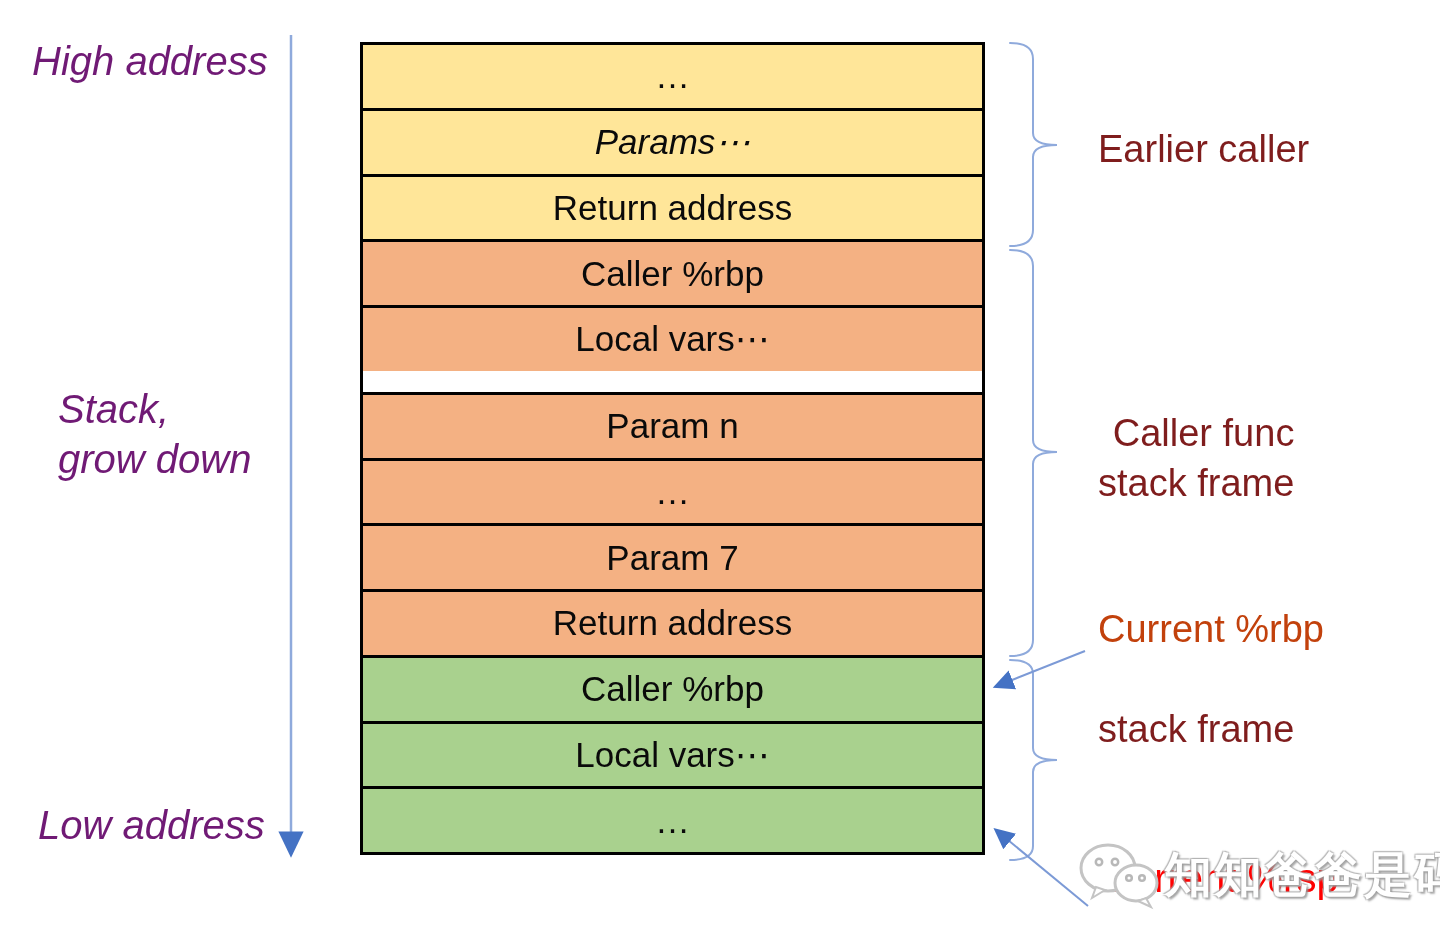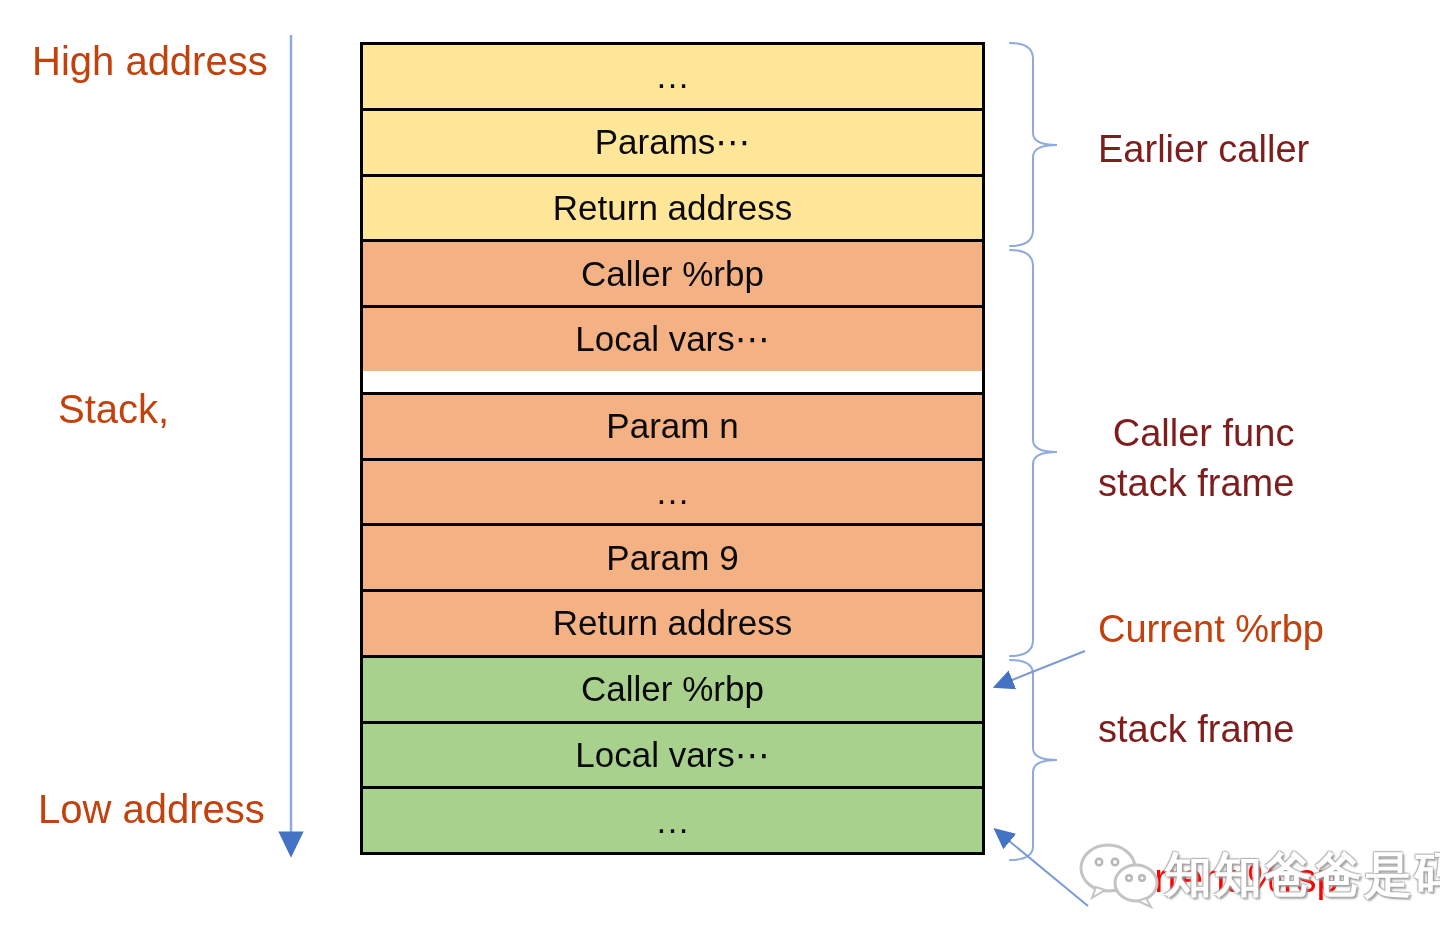--- a/index.html
+++ b/index.html
@@ -1,23 +1,23 @@
 <!DOCTYPE html>
 <html><head>
 <meta charset="utf-8">
 <style>
   html,body{margin:0;padding:0;background:#fff;}
   body{width:1440px;height:944px;position:relative;overflow:hidden;
        font-family:"Liberation Sans", sans-serif;color:#111;}
   .canvas{position:absolute;inset:0;}
 
-  .side-label{position:absolute;font-size:40px;line-height:50px;color:#c2410c;white-space:nowrap;}
+  .side-label{position:absolute;font-size:40px;line-height:50px;color:#701a75;white-space:nowrap;font-style:italic;}
   #high-address{left:32px;top:36px;}
   #stack-grow{left:58px;top:384px;}
-  #low-address{left:38px;top:784px;}
+  #low-address{left:38px;top:800px;}
 
   #stack-box{position:absolute;left:360px;top:42px;width:625px;height:813px;
              border:3px solid #000;box-sizing:border-box;display:flex;flex-direction:column;}
   .stack-row{flex:1 1 0;display:flex;align-items:center;justify-content:center;
              font-size:35px;color:#0a0a0a;border-top:3px solid #000;}
   .stack-row:first-child{border-top:none;}
 
   .frame-label{position:absolute;left:1098px;font-size:38px;line-height:50px;color:#7f1d1d;white-space:nowrap;}
   #earlier-frame-label{top:124px;}
   #caller-frame-label{top:408px;text-align:right;}
@@ -36,20 +36,21 @@
   #watermark svg{margin-right:2px;}
 </style>
 </head>
 <body>
 
 <div class="canvas">
 
   <div class="side-label" id="high-address">High address</div>
   <div class="side-label" id="stack-grow">
     <div>Stack,</div>
+    <div>grow down</div>
   </div>
   <div class="side-label" id="low-address">Low address</div>
 
   <svg id="overlay" viewBox="0 0 1440 944" xmlns="http://www.w3.org/2000/svg">
     <defs>
       <marker id="ah" viewBox="0 0 12 12" refX="9" refY="6" markerWidth="11" markerHeight="11" orient="auto">
         <path d="M0,0.5 L11.5,6 L0,11.5 z" fill="#4472C4"></path>
       </marker>
     </defs>
 
@@ -61,27 +62,27 @@
 
     <path fill="none" stroke="#8FAADC" stroke-width="2" stroke-linecap="round" d="M1010,660 Q1033,660 1033,674 L1033,748 Q1033,760 1057,760 Q1033,760 1033,772 L1033,846 Q1033,860 1010,860"></path>
 
     <line x1="1085" y1="651" x2="997" y2="686" stroke="#7C9AD6" stroke-width="2" marker-end="url(#ah)"></line>
 
     <line x1="1088" y1="906" x2="997" y2="831" stroke="#7C9AD6" stroke-width="2" marker-end="url(#ah)"></line>
   </svg>
 
   <div id="stack-box">
       <div class="stack-row" style="background: rgb(255, 230, 153);">…</div>
-      <div class="stack-row" style="background: rgb(255, 230, 153);">Params⋯</div>
+      <div class="stack-row" style="background: rgb(255, 230, 153); font-style: italic;">Params⋯</div>
       <div class="stack-row" style="background: rgb(255, 230, 153);">Return address</div>
       <div class="stack-row" style="background: rgb(244, 177, 131);">Caller %rbp</div>
       <div class="stack-row" style="background: rgb(244, 177, 131);">Local vars⋯</div>
       <div class="stack-row" style="background: rgb(244, 177, 131); margin-top: 21px;">Param n</div>
       <div class="stack-row" style="background: rgb(244, 177, 131);">…</div>
-      <div class="stack-row" style="background: rgb(244, 177, 131);">Param 9</div>
+      <div class="stack-row" style="background: rgb(244, 177, 131);">Param 7</div>
       <div class="stack-row" style="background: rgb(244, 177, 131);">Return address</div>
       <div class="stack-row" style="background: rgb(169, 209, 142);">Caller %rbp</div>
       <div class="stack-row" style="background: rgb(169, 209, 142);">Local vars⋯</div>
       <div class="stack-row" style="background: rgb(169, 209, 142);">…</div>
     </div>
 
   <div class="frame-label" id="earlier-frame-label">
     <div>Earlier caller</div>
   </div>
   <div class="frame-label" id="caller-frame-label">

